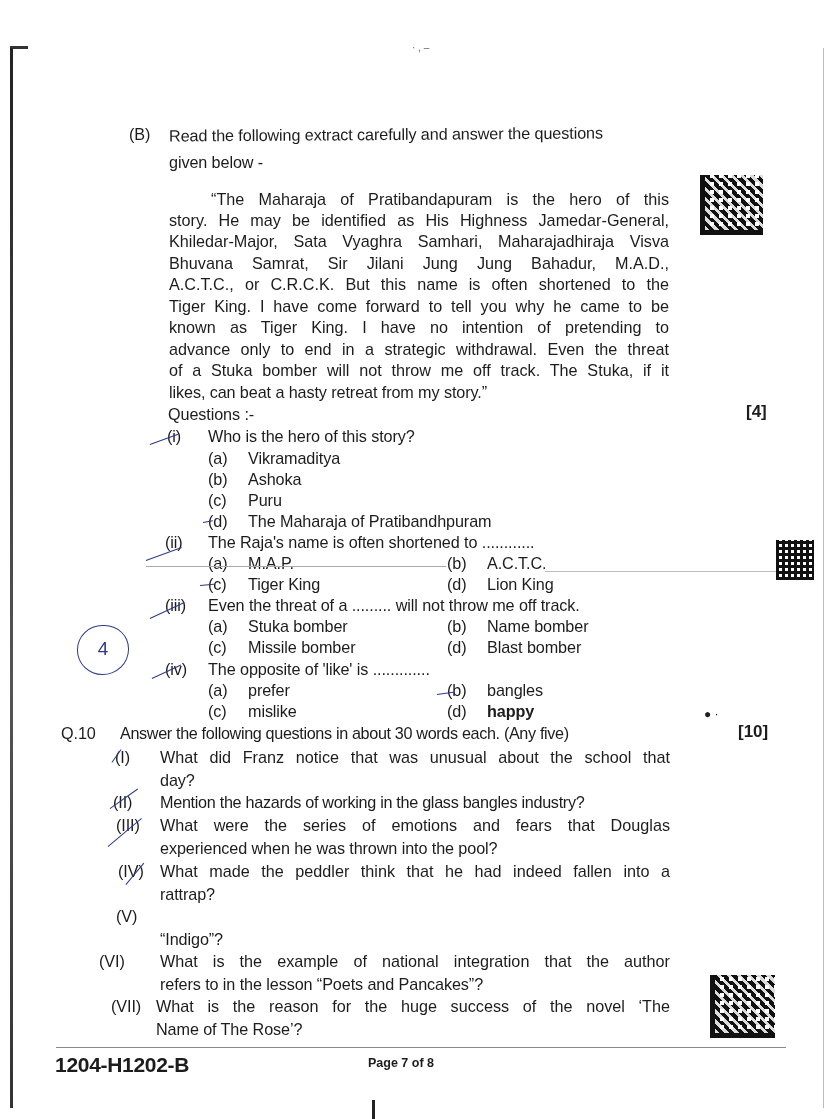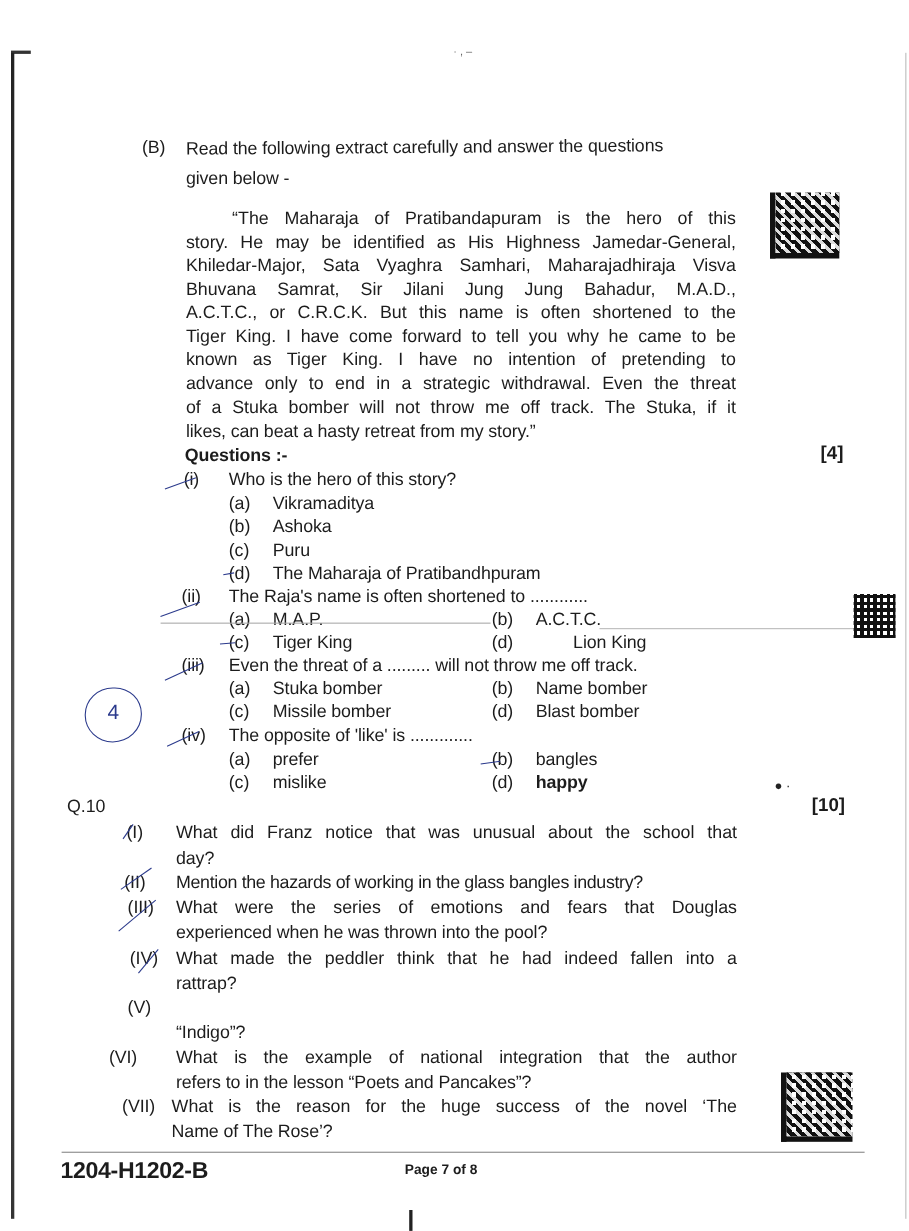--- a/index.html
+++ b/index.html
@@ -17,21 +17,21 @@
     position: absolute; left: 10px; top: 46px; width: 18px; height: 3px; background: #333;
   }
   .scan-edge-right {
     position: absolute; right: 2px; top: 48px; width: 1px; height: 1060px; background: #bbb;
   }
   .smudge-top { position: absolute; left: 412px; top: 42px; font-size: 10px; color: #666; }
   .page { position: absolute; left: 0; top: 0; width: 826px; height: 1119px; }
 
   .t { position: absolute; font-size: 16.2px; line-height: 21.4px; white-space: nowrap; letter-spacing: -0.1px; }
   .j { position: absolute; font-size: 16.2px; line-height: 21.4px; text-align: justify; text-align-last: justify; white-space: nowrap; }
-  .bold { font-weight: bold; }
+  .bold { font-weight: normal; }
 
   .marks { position: absolute; font-weight: bold; font-size: 17px; }
 
   .code {
     position: absolute; background:
       repeating-linear-gradient(90deg, #111 0 5px, transparent 5px 9px),
       repeating-linear-gradient(0deg, #111 0 4px, transparent 4px 8px);
     background-blend-mode: normal;
     border-left: 5px solid #111; border-bottom: 5px solid #111;
   }
@@ -99,21 +99,21 @@
 
   <div class="t" style="left:165px; top:532px;">(ii)</div>
   <div class="t" style="left:208px; top:532px;">The Raja's name is often shortened to ............</div>
   <div class="t" style="left:208px; top:553px;">(a)</div>
   <div class="t" style="left:248px; top:553px;">M.A.P.</div>
   <div class="t" style="left:447px; top:553px;">(b)</div>
   <div class="t" style="left:487px; top:553px;">A.C.T.C.</div>
   <div class="t" style="left:208px; top:574px;">(c)</div>
   <div class="t" style="left:248px; top:574px;">Tiger King</div>
   <div class="t" style="left:447px; top:574px;">(d)</div>
-  <div class="t" style="left:487px; top:574px;margin-left:34px;">Lion King</div>
+  <div class="t" style="left:487px; top:574px;">Lion King</div>
 
   <div class="t" style="left:165px; top:595px;">(iii)</div>
   <div class="t" style="left:208px; top:595px;">Even the threat of a ......... will not throw me off track.</div>
   <div class="t" style="left:208px; top:616px;">(a)</div>
   <div class="t" style="left:248px; top:616px;">Stuka bomber</div>
   <div class="t" style="left:447px; top:616px;">(b)</div>
   <div class="t" style="left:487px; top:616px;">Name bomber</div>
   <div class="t" style="left:208px; top:637px;">(c)</div>
   <div class="t" style="left:248px; top:637px;">Missile bomber</div>
   <div class="t" style="left:447px; top:637px;">(d)</div>
@@ -136,20 +136,21 @@
   <div class="tick" style="left:146px; top:560px; width:38px; transform:rotate(-20deg);"></div>
   <div class="tick" style="left:200px; top:585px; width:14px; transform:rotate(-5deg);"></div>
   <div class="tick" style="left:150px; top:618px; width:38px; transform:rotate(-25deg);"></div>
   <div class="tick" style="left:152px; top:678px; width:32px; transform:rotate(-25deg);"></div>
   <div class="tick" style="left:437px; top:694px; width:18px; transform:rotate(-8deg);"></div>
   <div class="hline" style="left:146px; top:566px; width:300px; background:#aaa;"></div>
   <div class="hline" style="left:545px; top:571px; width:250px; background:#bbb;"></div>
   <div class="dots-right">● ·</div>
 
   <div class="t" style="left:61px; top:723px;">Q.10</div>
+  <div class="t" style="left:120px; top:723px; letter-spacing:-0.35px;">Answer the following questions in about 30 words each. (Any five)</div>
   <div class="marks" style="left:738px; top:722px;">[10]</div>
 
   <div class="t" style="left:115px; top:747px;">(I)</div>
   <div class="j" style="left:160px; top:747px; width:510px;">What did Franz notice that was unusual about the school that</div>
   <div class="t" style="left:160px; top:770px;">day?</div>
 
   <div class="t" style="left:113px; top:792px;">(II)</div>
   <div class="t" style="left:160px; top:792px; letter-spacing:-0.3px;">Mention the hazards of working in the glass bangles industry?</div>
 
   <div class="t" style="left:116px; top:815px;">(III)</div>

